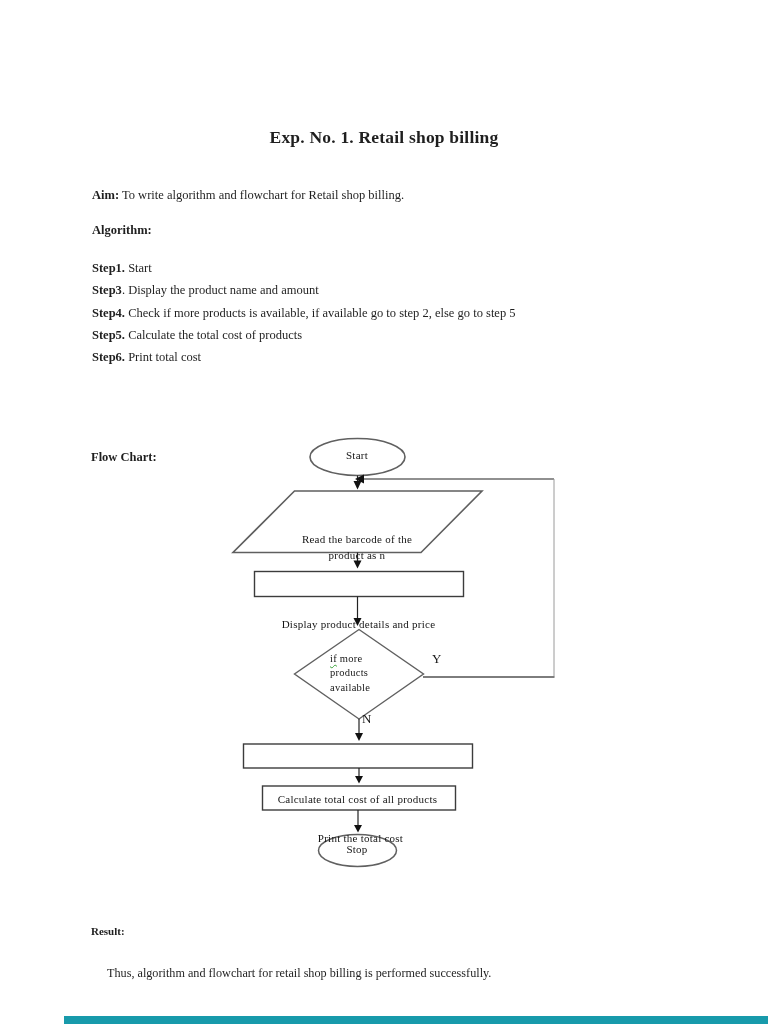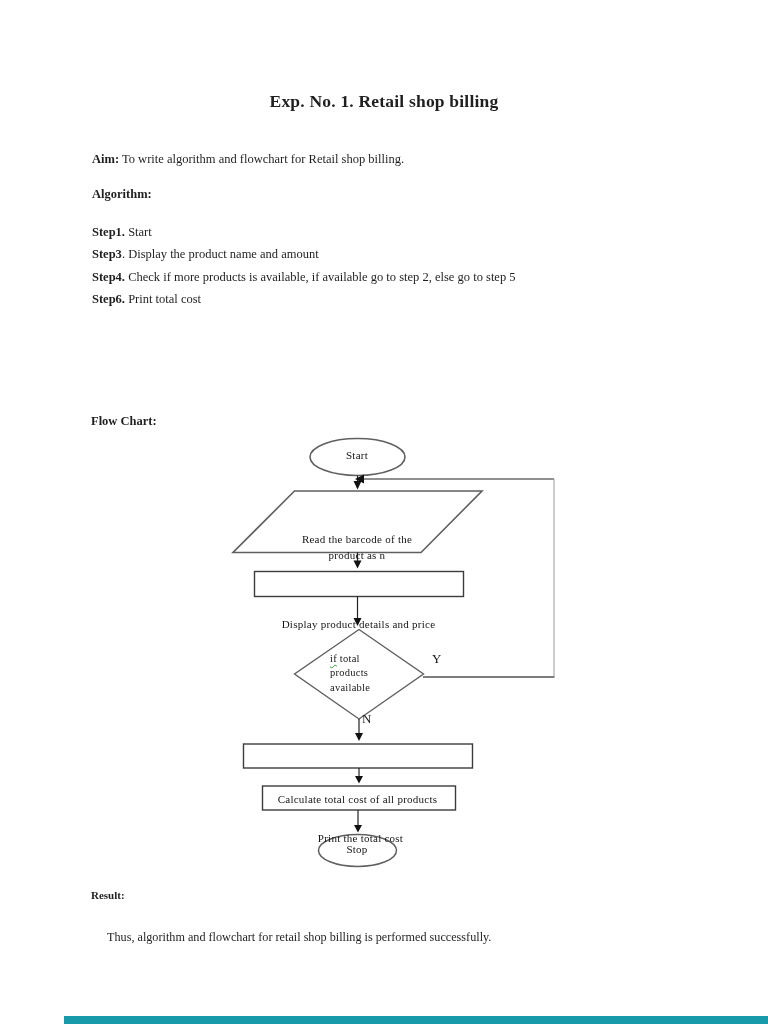--- a/index.html
+++ b/index.html
@@ -4,21 +4,21 @@
 <style>
   html, body { margin: 0; padding: 0; }
   body {
     width: 768px; height: 1024px;
     background: #ffffff;
     font-family: "Liberation Serif", serif;
     color: #1f1f1f;
     position: relative;
     overflow: hidden;
   }
-  .abs { position: absolute; }
+  .abs { position: absolute; margin-top: 36px; }
 
   .doc-title {
     top: 91px; left: 0; width: 768px;
     text-align: center;
     font-size: 17.5px; font-weight: bold;
     letter-spacing: 0.2px;
   }
   .aim-line   { top: 152px; left: 92px; font-size: 12.5px; }
   .algo-head  { top: 187px; left: 92px; font-size: 12.5px; font-weight: bold; }
   .steps      { top: 221px; left: 92px; font-size: 12.5px; line-height: 22.3px; width: 620px; }
@@ -74,20 +74,21 @@
 <div class="abs doc-title">Exp. No. 1. Retail shop billing</div>
 
 <div class="abs aim-line"><span class="b">Aim:</span><span> To write algorithm and flowchart for Retail shop billing.</span></div>
 
 <div class="abs algo-head">Algorithm:</div>
 
 <div class="abs steps">
   <div><span class="b">Step1.</span><span> Start</span></div>
   <div><span class="b">Step3</span><span>. Display the product name and amount</span></div>
   <div><span class="b">Step4.</span><span> Check if more products is available, if available go to step 2, else go to step 5</span></div>
+  <div><span class="b">Step5.</span><span> Calculate the total cost of products</span></div>
   <div><span class="b">Step6.</span><span> Print total cost</span></div>
 </div>
 
 <div class="abs fc-head">Flow Chart:</div>
 
 <svg class="fc-svg" viewBox="0 0 768 1024" xmlns="http://www.w3.org/2000/svg">
 
   <ellipse cx="357.5" cy="457" rx="47.5" ry="18.5" fill="#ffffff" stroke="#606060" stroke-width="1.6"></ellipse>
 
   <line x1="357.5" y1="475.5" x2="357.5" y2="487.5" stroke="#222222" stroke-width="1.2"></line>
@@ -128,21 +129,21 @@
 <div class="fc-label cx lbl-start">Start</div>
 
 <div class="fc-label lbl-read">
   <div>Read the barcode of the</div>
   <div>product as n</div>
 </div>
 
 <div class="fc-box-label lbl-display">Display product details and price</div>
 
 <div class="fc-label lbl-decision">
-  <div><span class="squiggle">if</span><span> total</span></div>
+  <div><span class="squiggle">if</span><span> more</span></div>
   <div>products</div>
   <div>available</div>
 </div>
 
 <div class="fc-label lbl-y">Y</div>
 <div class="fc-label lbl-n">N</div>
 
 <div class="fc-box-label lbl-calc">Calculate total cost of all products</div>
 <div class="fc-box-label lbl-print">Print the total cost</div>
 <div class="fc-label cx lbl-stop">Stop</div>

